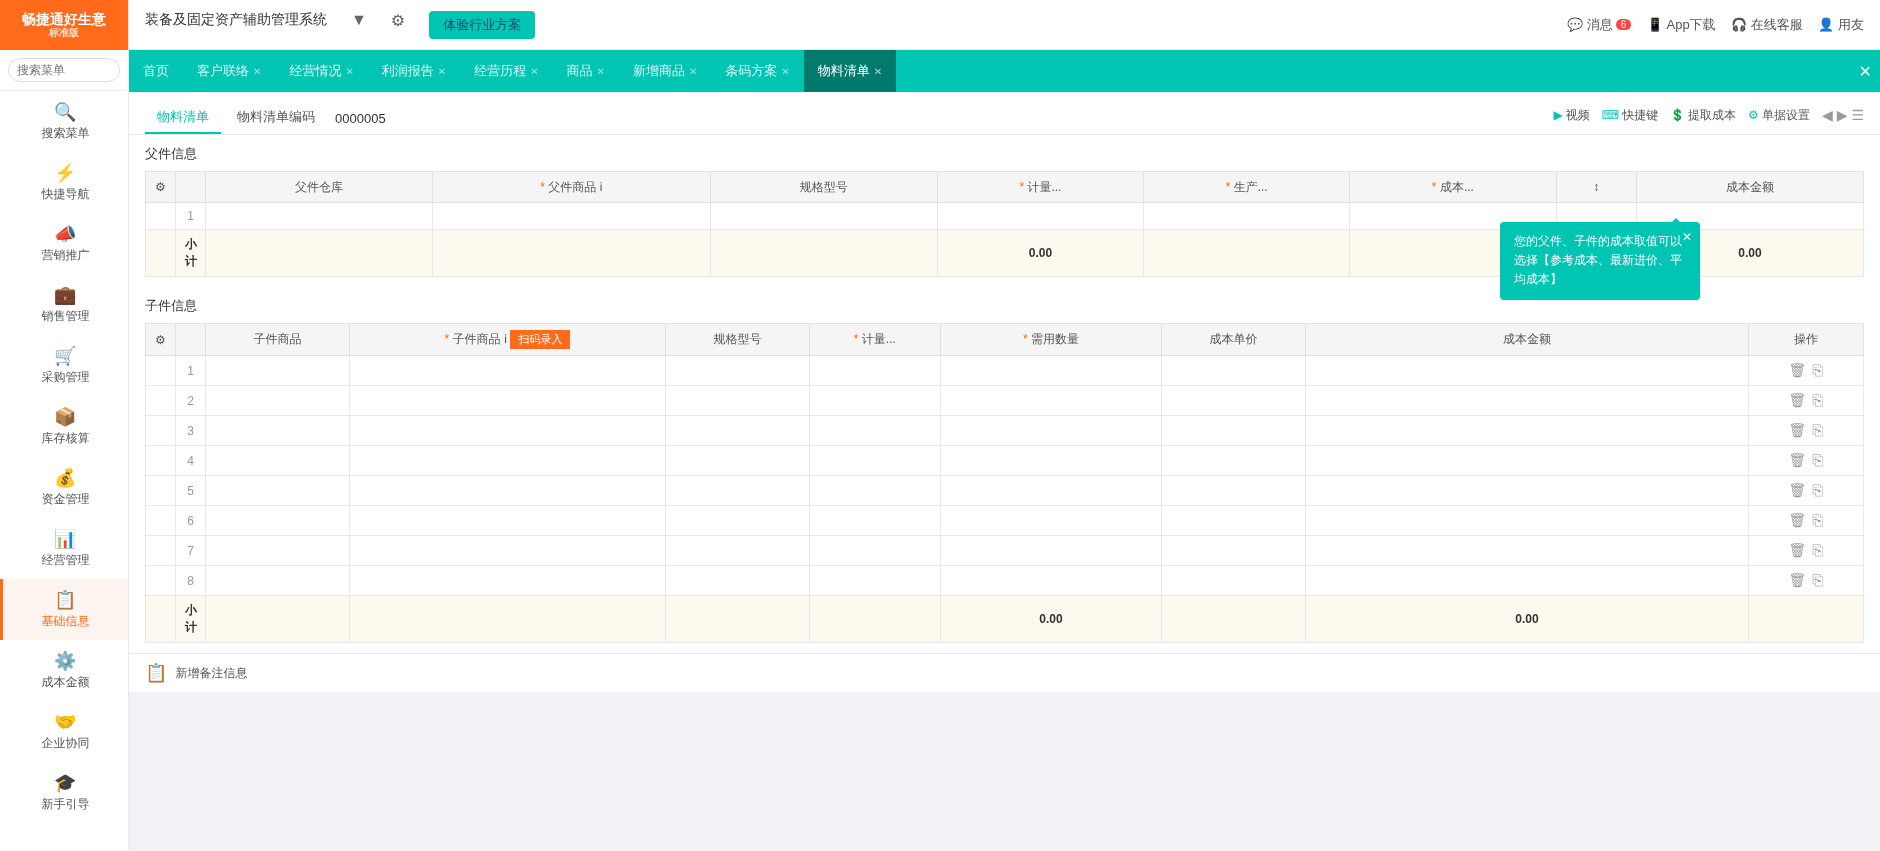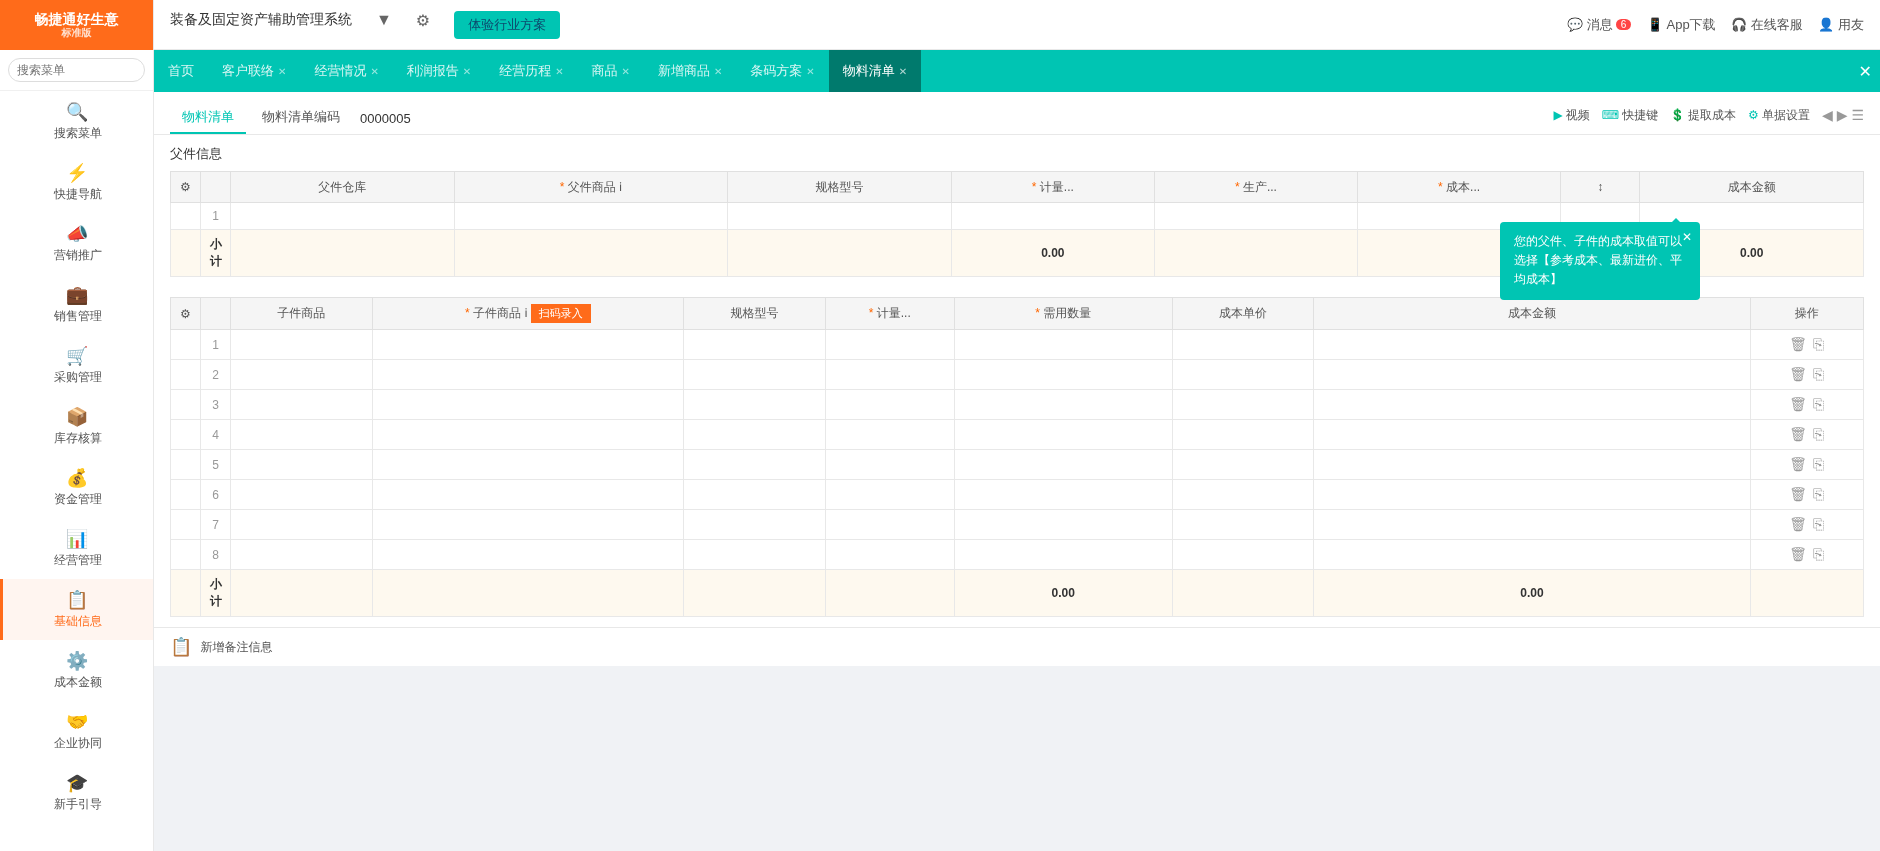--- a/index.html
+++ b/index.html
@@ -1,20 +1,20 @@
 <!DOCTYPE html>
 <html><head>
   <meta charset="utf-8">
   <style>
     * { box-sizing: border-box; margin: 0; padding: 0; }
     body { font-family: 'Microsoft YaHei', Arial, sans-serif; font-size: 13px; background: #f5f5f5; display: flex; height: 851px; overflow: hidden; }
 
     
     .sidebar {
-      width: 154px;
+      width: 129px;
       background: #fff;
       border-right: 1px solid #e8e8e8;
       display: flex;
       flex-direction: column;
       flex-shrink: 0;
     }
     .sidebar-logo {
       background: #ff6b1a;
       color: #fff;
       height: 50px;
@@ -500,20 +500,21 @@
               <td></td>
               <td></td>
               <td></td>
               <td>0.00</td>
             </tr>
           </tbody>
         </table>
       </div>
 
       <div class="section">
+        <div class="section-title">子件信息</div>
         <table class="data-table">
           <thead>
             <tr>
               <th class="settings-col">⚙</th>
               <th></th>
               <th>
                 <span>子件商品</span>
               </th>
               <th>
                 <span class="required">*</span>

